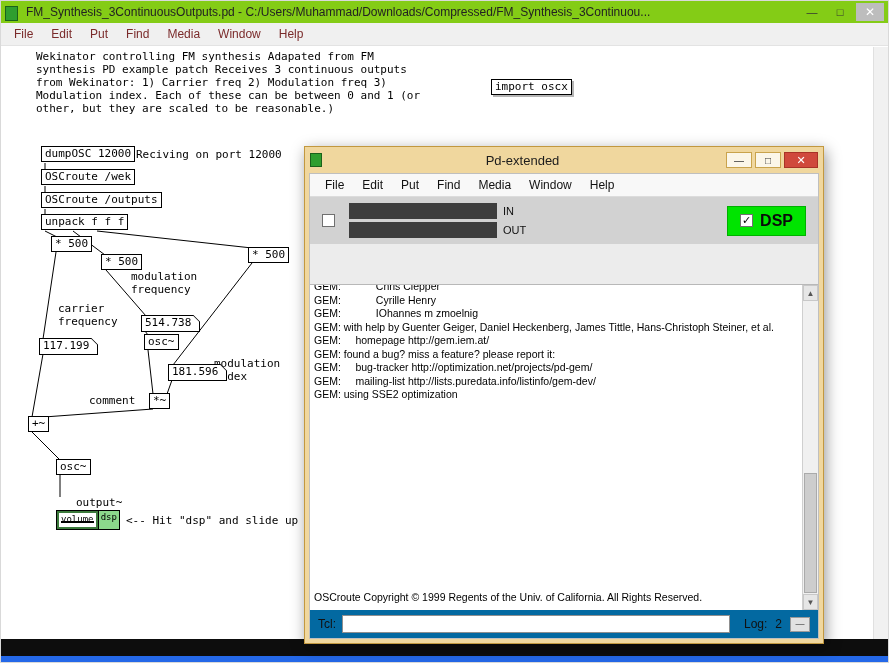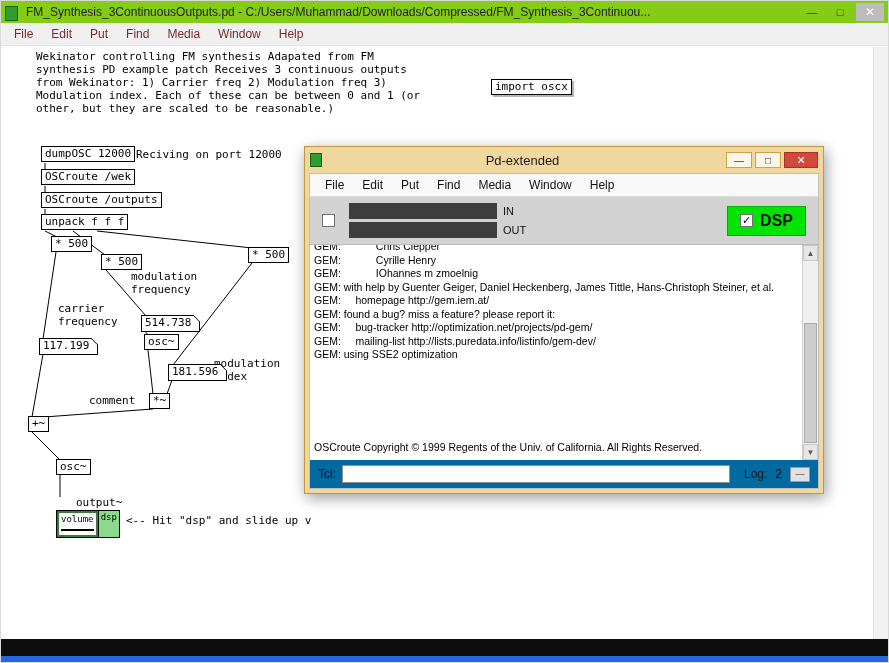--- a/index.html
+++ b/index.html
@@ -40,29 +40,29 @@
   .import-box { box-shadow:2px 2px 0 rgba(120,120,120,.55); }
 
   .pd-num { position:absolute; background:#000; height:17px;
             clip-path: polygon(0 0, calc(100% - 7px) 0, 100% 7px, 100% 100%, 0 100%); padding:1px; }
   .pd-num span { display:block; background:#fff; height:15px;
             clip-path: polygon(0 0, calc(100% - 6px) 0, 100% 6px, 100% 100%, 0 100%);
             font:11px/14px "DejaVu Sans Mono", monospace; padding:0 8px 0 3px; }
 
   .output-group { position:absolute; left:55px; top:449px; width:64px; }
   .output-title { font:11px/13px "DejaVu Sans Mono", monospace;margin-left:20px; }
-  .output-box { border:1px solid #000; background:#e9e9e9; display:flex; height:28px; margin-top:1px; }
+  .output-box { border:1px solid #000; background:#e9e9e9; display:flex; height:20px; margin-top:1px; }
   .volume-cell { flex:1; border-right:1px solid #000; background:#fff; font:9px/10px "DejaVu Sans Mono", monospace;
                  padding:1px 2px; position:relative; border:2px solid #3c7a3c; }
   .volume-cell .slider-line { position:absolute; left:2px; right:2px; bottom:4px; height:2px; background:#000; }
   .dsp-cell { width:22px; background:#8cd98c; border-left:1px solid #000;
               font:9px/11px "DejaVu Sans Mono", monospace; text-align:center; padding-top:1px; }
 
   
-  .pdwin { position:absolute; left:303px; top:145px; width:520px; height:348px;
+  .pdwin { position:absolute; left:303px; top:145px; width:520px; height:498px;
            background:#f0d79e; border:1px solid #c2983f; box-shadow:2px 4px 14px rgba(0,0,0,.4); z-index:10; }
   .pdwin-titlebar { height:26px; display:flex; align-items:center; padding:0 5px; }
   .pdwin-icon { width:12px; height:14px; background:#2f9e2f; border:1px solid #1b611b; }
   .pdwin-title { flex:1; text-align:center; font-size:13px; color:#1c1c1c; }
   .pdwin-btn { width:26px; height:16px; background:#fbf6e8; border:1px solid #c9a34c; margin-left:3px;
                display:flex; align-items:center; justify-content:center; font-size:10px; color:#333; }
   .pdwin-btn.close { background:#d0493c; border-color:#a93227; color:#fff; width:34px; font-size:11px; }
 
   .pdwin-body { position:absolute; left:4px; right:4px; top:26px; bottom:4px; background:#ececec;
                 display:flex; flex-direction:column; border:1px solid #bfbfbf; }
@@ -74,21 +74,21 @@
                    padding:6px 12px; flex:0 0 auto; }
   .checkbox { width:13px; height:13px; background:#fff; border:1px solid #707070;
               font-size:11px; line-height:11px; text-align:center; color:#000; }
   .meters { display:grid; grid-template-columns:148px auto; gap:3px 6px; align-items:center; margin-left:14px; }
   .meter-bar { height:16px; background:#3d3d3d; }
   .meter-label { font-size:11px; color:#111; }
   .dsp-box { margin-left:auto; background:#00e400; border:1px solid #00b000;
              display:flex; align-items:center; gap:7px; padding:5px 12px; }
   .dsp-text { font-weight:bold; font-size:16px; color:#0a0a0a; }
 
-  .console-text { flex:1 1 auto; background:#fff; position:relative; overflow:hidden; border-top:1px solid #b8b8b8; }
+  .console-text { flex:1 1 auto; background:#fff; position:relative; overflow:hidden; border-top:1px solid #b8b8b8;margin-top:40px; }
   .log-lines { margin-top:-5px; padding-left:4px; }
   .log-line { font-size:10.5px; line-height:13.5px; color:#000; white-space:pre; }
   .log-bottom { position:absolute; left:4px; bottom:6px; }
 
   .console-scrollbar { position:absolute; right:0; top:0; bottom:0; width:16px; background:#f0f0f0; border-left:1px solid #cfcfcf; }
   .scroll-arrow { height:16px; display:flex; align-items:center; justify-content:center; font-size:8px; color:#555; background:#e6e6e6; border:1px solid #c8c8c8; }
   .scroll-arrow.down { position:absolute; bottom:0; left:0; right:0; }
   .scroll-arrow.up { position:absolute; top:0; left:0; right:0; }
   .scroll-thumb { position:absolute; left:1px; right:1px; bottom:17px; height:120px; background:#cdcdcd; border:1px solid #aaaaaa; }
 

